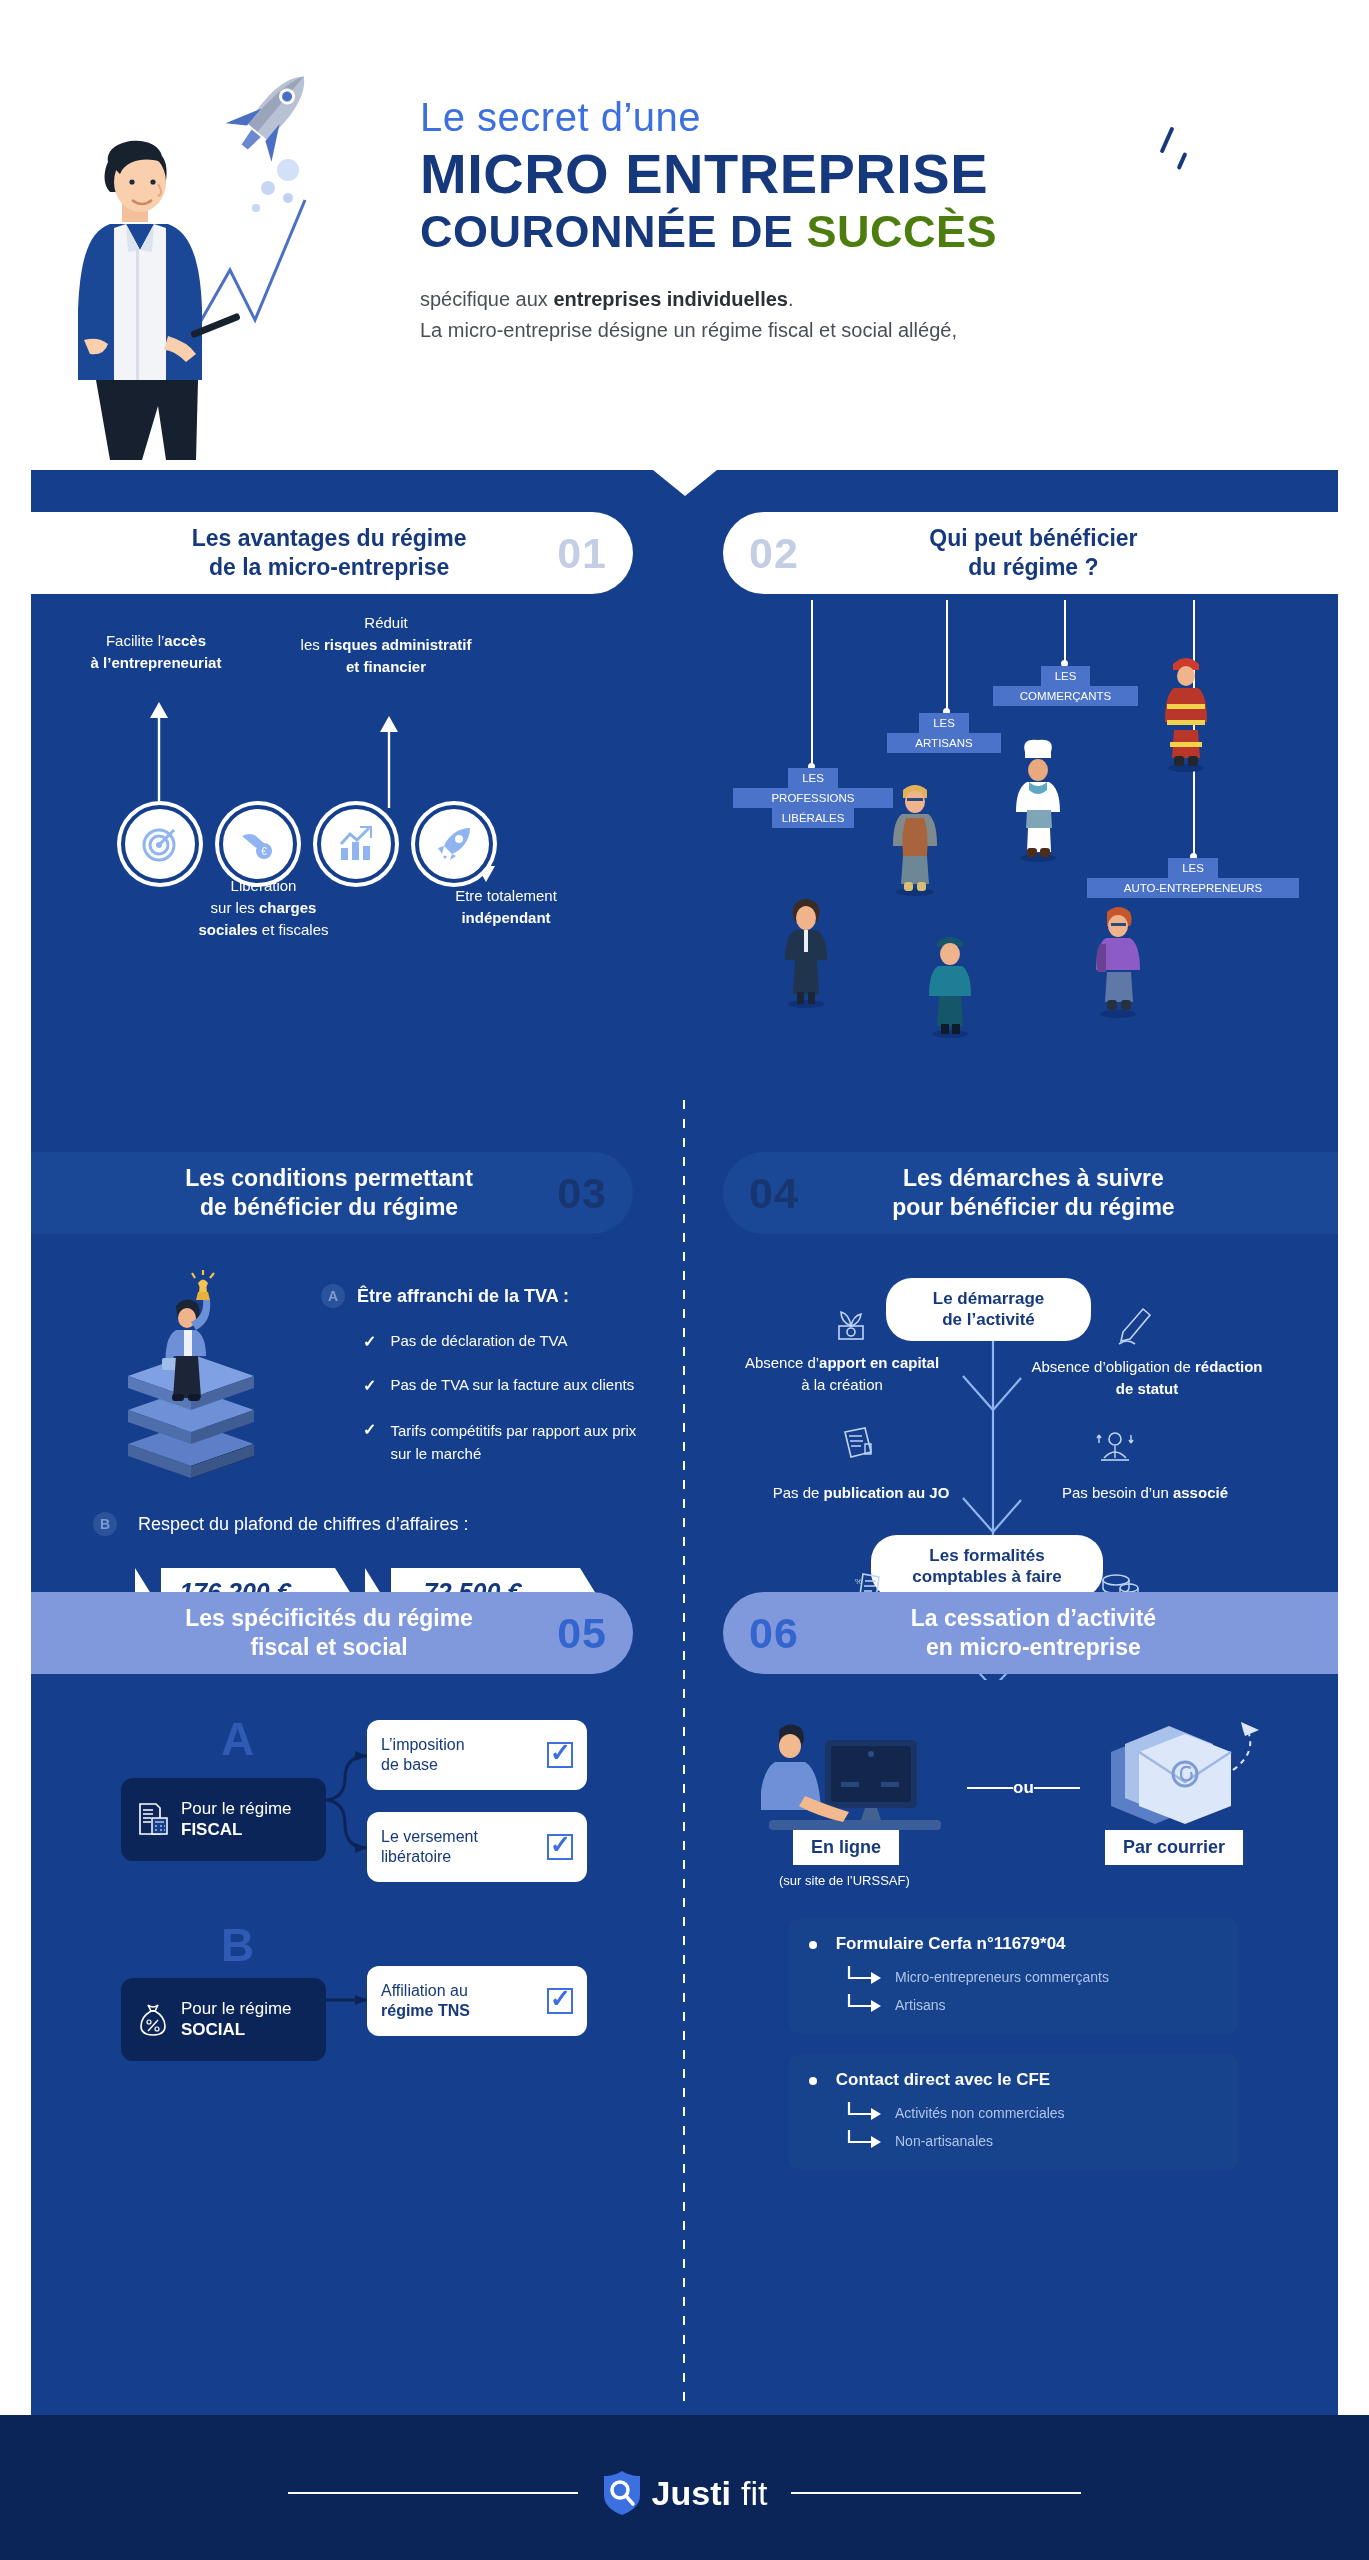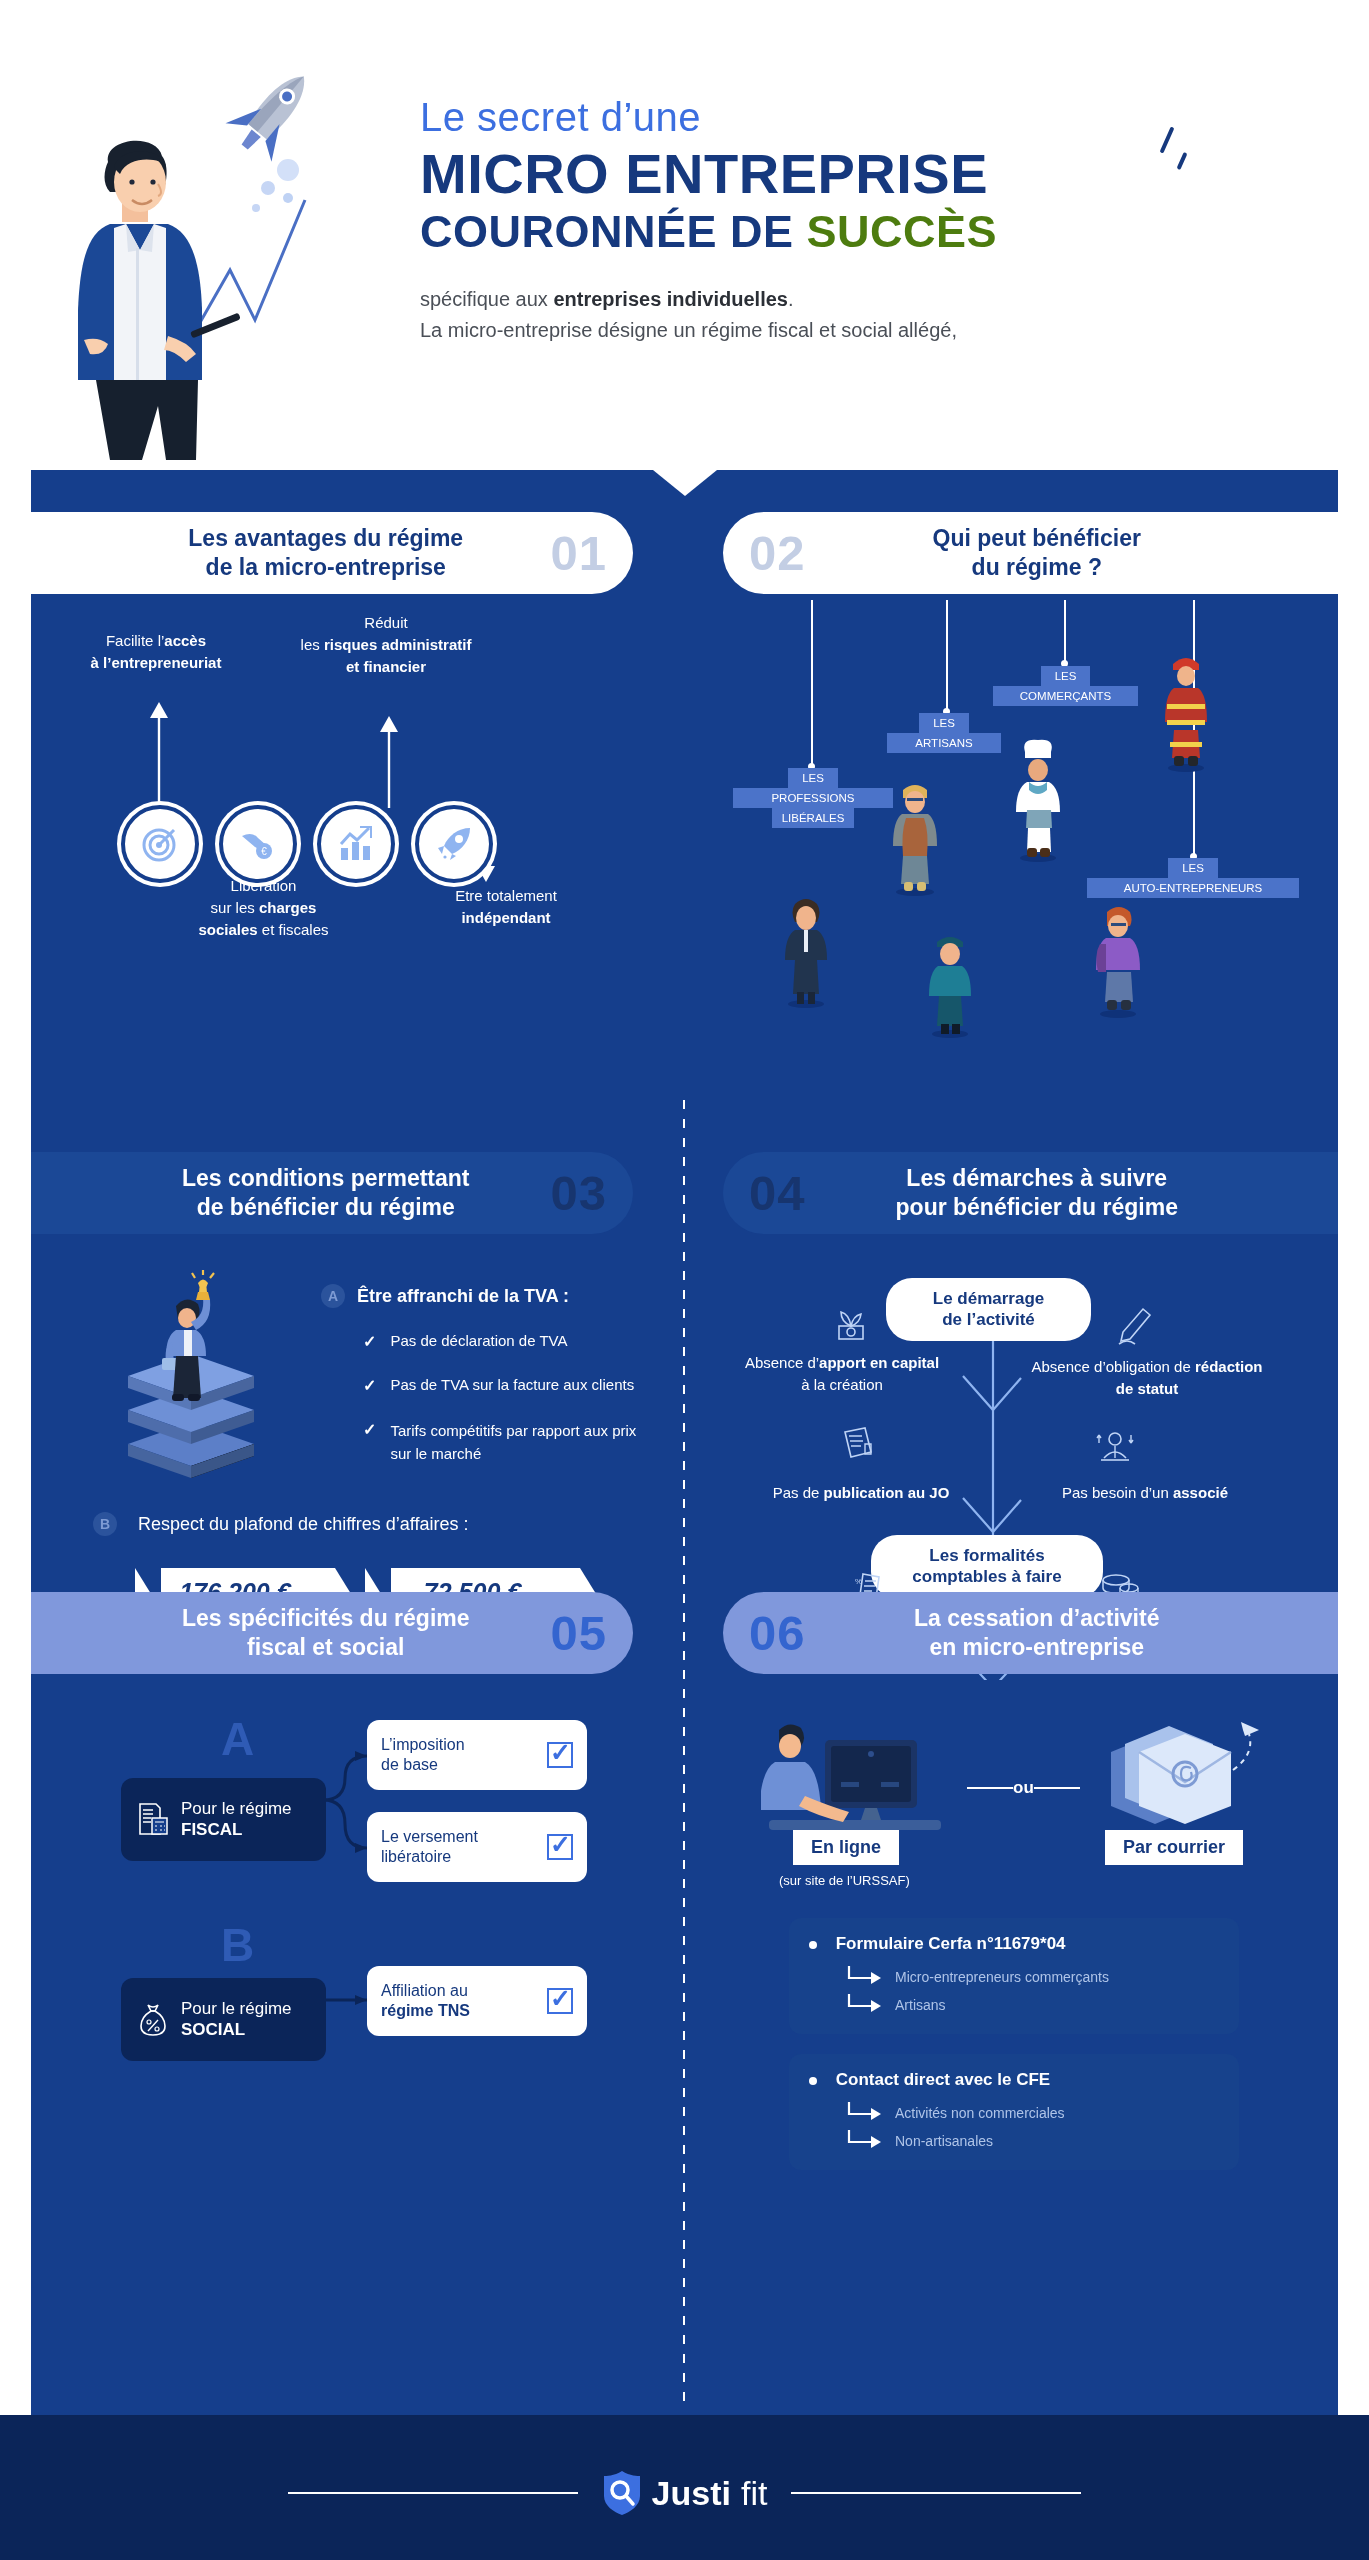--- a/index.html
+++ b/index.html
@@ -30,21 +30,21 @@
   
   #band { position:absolute; left:31px; top:470px; width:1307px; height:1945px; background:#153E8C; }
   .notch { position:absolute; left:50%; transform:translateX(-50%); top:0px;
            width:0;height:0;border-left:32px solid transparent;border-right:32px solid transparent;border-top:26px solid #fff; }
 
   
   .hdr { position:absolute; height:82px; display:flex; align-items:center; }
   .hdr.left  { border-radius:0 42px 42px 0; }
   .hdr.right { border-radius:42px 0 0 42px; }
   .hdr-title { font-weight:bold; font-size:23px; line-height:1.28; text-align:center; flex:1; }
-  .hdr-num   { font-size:49px; font-weight:bold; letter-spacing:1px; }
+  .hdr-num   { font-size:43px; font-weight:bold; letter-spacing:1px; }
 
   .hdr-w  { background:#ffffff; }          .hdr-w  .hdr-title{ color:#16397E; } .hdr-w  .hdr-num{ color:#C3CEE4; }
   .hdr-b1 { background:#1B4896; }          .hdr-b1 .hdr-title{ color:#ffffff; } .hdr-b1 .hdr-num{ color:#17356F; }
   .hdr-b2 { background:#8098DC; }          .hdr-b2 .hdr-title{ color:#ffffff; } .hdr-b2 .hdr-num{ color:#3465CF; }
 
   
   .sect { position:absolute; }
   .txt-c { text-align:center; }
   .small { font-size:15px; line-height:1.45; }
 

